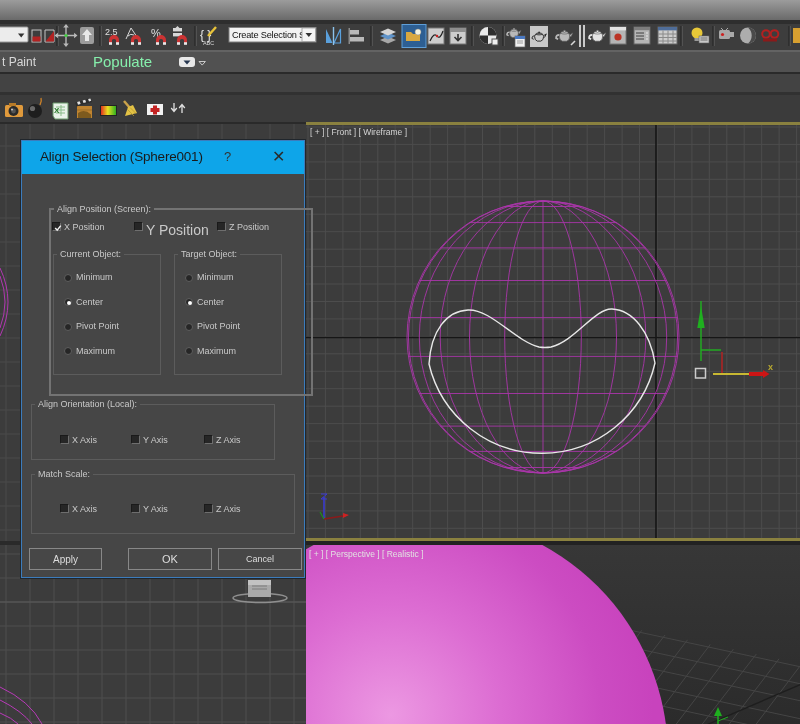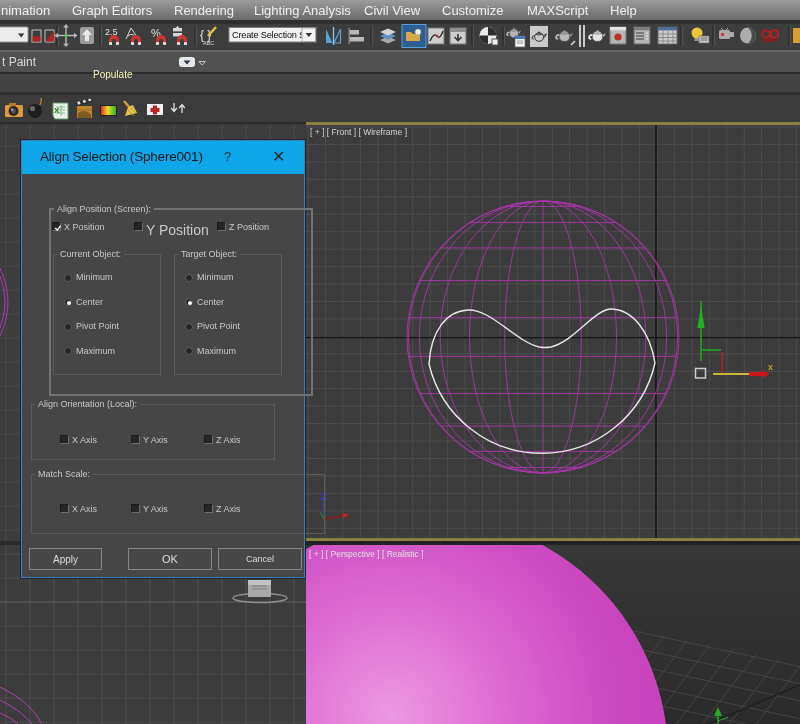--- a/index.html
+++ b/index.html
@@ -2,30 +2,20 @@
 <html><head><meta charset="utf-8">
 <style>
 * { margin:0; padding:0; box-sizing:border-box; }
 body { font-family: "Liberation Sans", sans-serif; }
 #root { position:relative; width:800px; height:724px; overflow:hidden; background:#2a2a2a; }
 </style></head>
 <body>
 <div id="root">
 <div style="position:absolute;left:0;top:0;width:800px;height:20px;background:linear-gradient(#9c9c9c,#6a6a6a)"></div>
 <div style="position:absolute;left:0;top:20px;width:800px;height:4px;background:#2e2e2e"></div>
-<div style="position:absolute;left:0;top:0;width:800px;height:20px;font-size:13px;color:#f0f0f0">
-<span style="position:absolute;left:1px;top:3px">nimation</span>
-<span style="position:absolute;left:72px;top:3px">Graph Editors</span>
-<span style="position:absolute;left:174px;top:3px">Rendering</span>
-<span style="position:absolute;left:254px;top:3px">Lighting Analysis</span>
-<span style="position:absolute;left:364px;top:3px">Civil View</span>
-<span style="position:absolute;left:442px;top:3px">Customize</span>
-<span style="position:absolute;left:527px;top:3px">MAXScript</span>
-<span style="position:absolute;left:610px;top:3px">Help</span>
-</div>
 <div style="position:absolute;left:0;top:24px;width:800px;height:26px;background:#3d3d3d"></div>
 <svg style="position:absolute;left:0;top:24px" width="800" height="27">
       <rect x="-6" y="3" width="34" height="15" rx="1" fill="#ececec" stroke="#9a9a9a"></rect>
       <path d="M18 9.5 l3.2 4 3.2-4 Z" fill="#333"></path>
       <rect x="32" y="6" width="9" height="12" fill="none" stroke="#c4c4c4"></rect>
       <rect x="32.5" y="12.5" width="8" height="5" fill="#b22222"></rect>
       <path d="M45 6 h9 v12 h-9 Z" fill="none" stroke="#c4c4c4"></path>
       <path d="M45.5 17.5 L54 7 V17.5 Z" fill="#b22222"></path>
       <path d="M57 2 V22" stroke="#2b2b2b" stroke-width="1.5"></path>
       <path d="M58.3 2 V22" stroke="#585858" stroke-width="1"></path>
@@ -177,21 +167,21 @@
       <path d="M790.3 2 V22" stroke="#585858" stroke-width="1"></path>
       <rect x="793" y="4" width="10" height="15" fill="#d8a030"></rect>
     </svg>
 <div style="position:absolute;left:0;top:50px;width:800px;height:2px;background:#636363"></div>
 <div style="position:absolute;left:0;top:52px;width:800px;height:20px;background:#515151"></div>
 <div style="position:absolute;left:0;top:72px;width:800px;height:2px;background:#2a2a2a"></div>
 <div style="position:absolute;left:0;top:74px;width:800px;height:18px;background:#434343"></div>
 <div style="position:absolute;left:0;top:92px;width:800px;height:3px;background:#313131"></div>
 <div style="position:absolute;left:0;top:95px;width:800px;height:27px;background:#3b3b3b"></div>
 <div style="position:absolute;left:2px;top:55px;font-size:12px;color:#d8d8d8">t Paint</div>
-<div style="position:absolute;left:93px;top:69px;font-size:10px;color:#fef9c3">Populate</div>
+<div style="position:absolute;left:93px;top:53px;font-size:15px;color:#86efac">Populate</div>
 <div style="position:absolute;left:179px;top:57px;width:16px;height:10px;background:#e8e8e8;border-radius:3px"></div>
 <svg style="position:absolute;left:179px;top:57px" width="30" height="12">
       <path d="M4.5 3.5 l3.5 4 3.5-4 Z" fill="#26364f"></path>
       <path d="M20 4.5 l3.2 3.6 3.2-3.6 Z" fill="none" stroke="#c9c9c9"></path>
     </svg>
 <svg style="position:absolute;left:0;top:95px" width="200" height="27">
       <rect x="5" y="10" width="18" height="12" rx="1.5" fill="#e09a3c"></rect>
       <rect x="9" y="8" width="7" height="3" fill="#b87b28"></rect>
       <circle cx="13.5" cy="16" r="5" fill="#2a2a2a"></circle>
       <circle cx="13.5" cy="16" r="2.4" fill="#555"></circle>
@@ -368,21 +358,21 @@
       <div style="position:absolute;left:175px;top:204.8px;font-size:9px;color:#c9c9c9;white-space:nowrap">Maximum</div>
       <fieldset style="position:absolute;left:9px;top:258px;width:244px;height:61px;border:1px solid #5c5c5c;margin:0;padding:0">
         <legend style="margin-left:3px;padding:0 3px;font-size:9px;color:#c9c9c9">Align Orientation (Local):</legend>
       </fieldset>
       <div style="position:absolute;left:38px;top:294px;width:9px;height:9px;background:#262626;border:1px solid;border-color:#1a1a1a #6e6e6e #6e6e6e #1a1a1a"></div>
       <div style="position:absolute;left:50px;top:294px;font-size:9px;color:#c9c9c9;white-space:nowrap">X Axis</div>
       <div style="position:absolute;left:109px;top:294px;width:9px;height:9px;background:#262626;border:1px solid;border-color:#1a1a1a #6e6e6e #6e6e6e #1a1a1a"></div>
       <div style="position:absolute;left:121px;top:294px;font-size:9px;color:#c9c9c9;white-space:nowrap">Y Axis</div>
       <div style="position:absolute;left:182px;top:294px;width:9px;height:9px;background:#262626;border:1px solid;border-color:#1a1a1a #6e6e6e #6e6e6e #1a1a1a"></div>
       <div style="position:absolute;left:194px;top:294px;font-size:9px;color:#c9c9c9;white-space:nowrap">Z Axis</div>
-      <fieldset style="position:absolute;left:9px;top:328px;width:294px;height:65px;border:1px solid #5c5c5c;margin:0;padding:0">
+      <fieldset style="position:absolute;left:9px;top:328px;width:264px;height:65px;border:1px solid #5c5c5c;margin:0;padding:0">
         <legend style="margin-left:3px;padding:0 3px;font-size:9px;color:#c9c9c9">Match Scale:</legend>
       </fieldset>
       <div style="position:absolute;left:38px;top:363px;width:9px;height:9px;background:#262626;border:1px solid;border-color:#1a1a1a #6e6e6e #6e6e6e #1a1a1a"></div>
       <div style="position:absolute;left:50px;top:363px;font-size:9px;color:#c9c9c9;white-space:nowrap">X Axis</div>
       <div style="position:absolute;left:109px;top:363px;width:9px;height:9px;background:#262626;border:1px solid;border-color:#1a1a1a #6e6e6e #6e6e6e #1a1a1a"></div>
       <div style="position:absolute;left:121px;top:363px;font-size:9px;color:#c9c9c9;white-space:nowrap">Y Axis</div>
       <div style="position:absolute;left:182px;top:363px;width:9px;height:9px;background:#262626;border:1px solid;border-color:#1a1a1a #6e6e6e #6e6e6e #1a1a1a"></div>
       <div style="position:absolute;left:194px;top:363px;font-size:9px;color:#c9c9c9;white-space:nowrap">Z Axis</div>
       <div style="position:absolute;left:7px;top:407px;width:73px;height:22px;background:#474747;border:1px solid #888;font-size:10px;color:#ddd;display:flex;align-items:center;justify-content:center">Apply</div>
       <div style="position:absolute;left:106px;top:407px;width:84px;height:22px;background:#474747;border:1px solid #888;font-size:11px;color:#ddd;display:flex;align-items:center;justify-content:center">OK</div>

